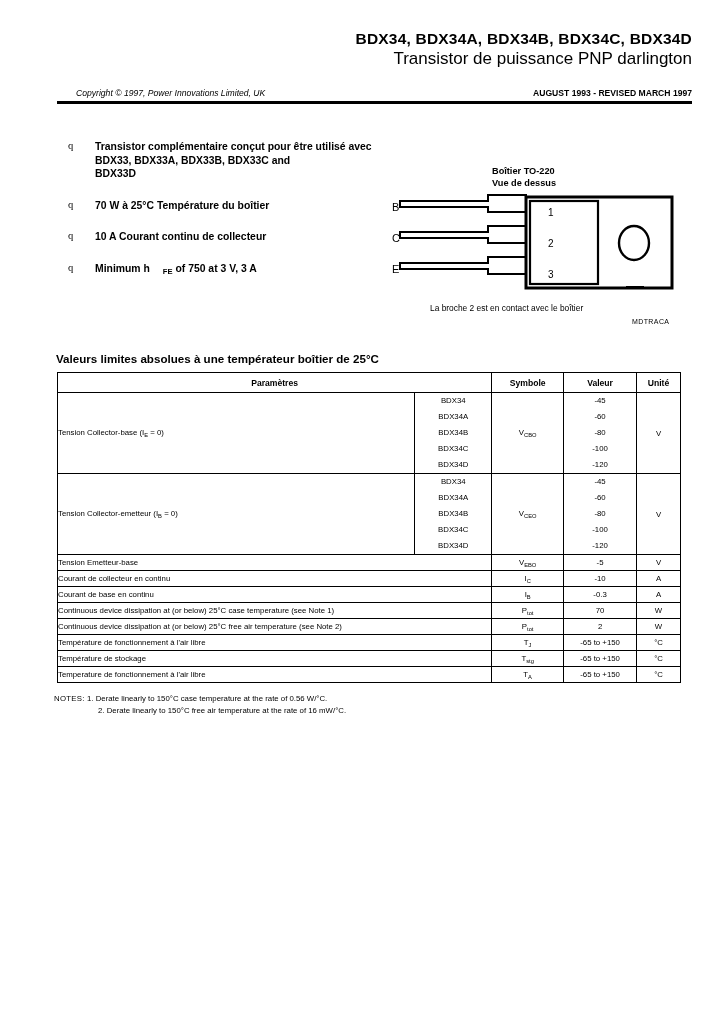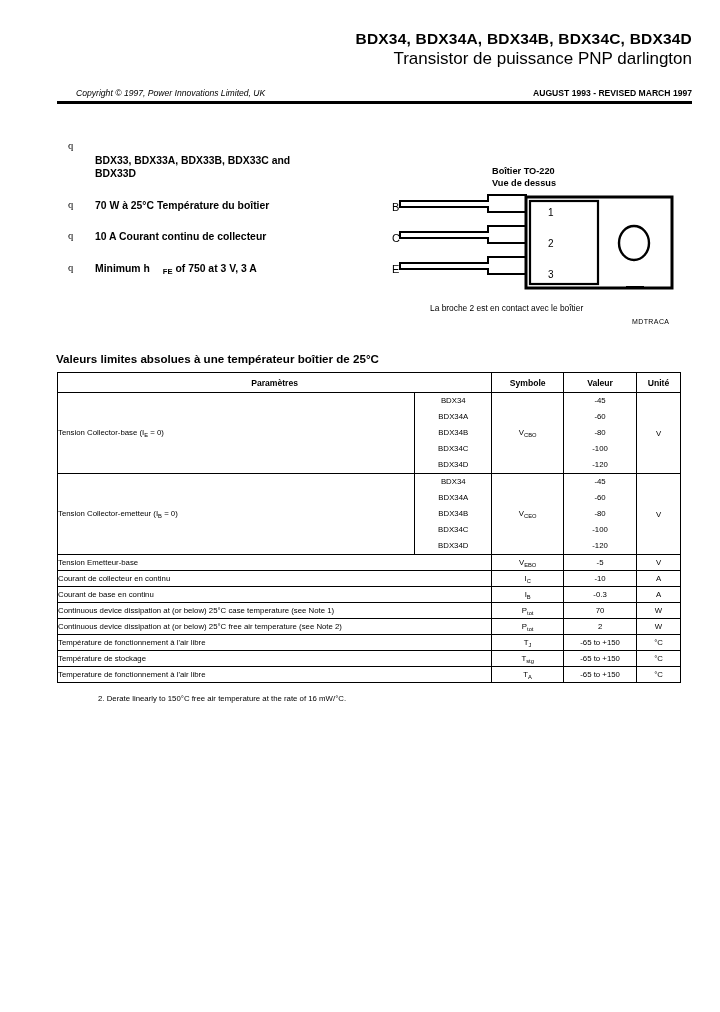--- a/index.html
+++ b/index.html
@@ -200,21 +200,21 @@
   <div class="hdr-sub">Transistor de puissance PNP darlington</div>
   <div class="copyright">Copyright © 1997, Power Innovations Limited, UK</div>
   <div class="revdate">AUGUST 1993 - REVISED MARCH 1997</div>
   <div class="rule"></div>
 
   <div class="bullets">
 
     <div class="bullet-row">
       <span class="bullet-mark">q</span>
       <span class="bullet-text">
-        <br>
+        <span>Transistor complémentaire conçut pour être utilisé avec</span><br>
         <span>BDX33, BDX33A, BDX33B, BDX33C and</span><br>
         <span>BDX33D</span>
       </span>
     </div>
 
     <div class="bullet-row" style="margin-top:18px">
       <span class="bullet-mark">q</span>
       <span class="bullet-text">70 W à 25°C Température du boîtier</span>
     </div>
 
@@ -369,16 +369,17 @@
         <td class="param rowline" colspan="2">Temperature de fonctionnement à l'air libre</td>
         <td class="ctr"><span>T</span><sub>A</sub></td>
         <td class="ctr">-65 to +150</td>
         <td class="ctr">°C</td>
       </tr>
 
     </tbody>
   </table>
 
   <div class="notes">
+    <div><span class="lbl">NOTES:</span> <span>1.  Derate linearly to 150°C  case temperature at the rate of 0.56 W/°C.</span></div>
     <div class="ln2"><span>2.  Derate linearly to 150°C  free air temperature at the rate of 16 mW/°C.</span></div>
   </div>
 
 </div>
 
 </body></html>

